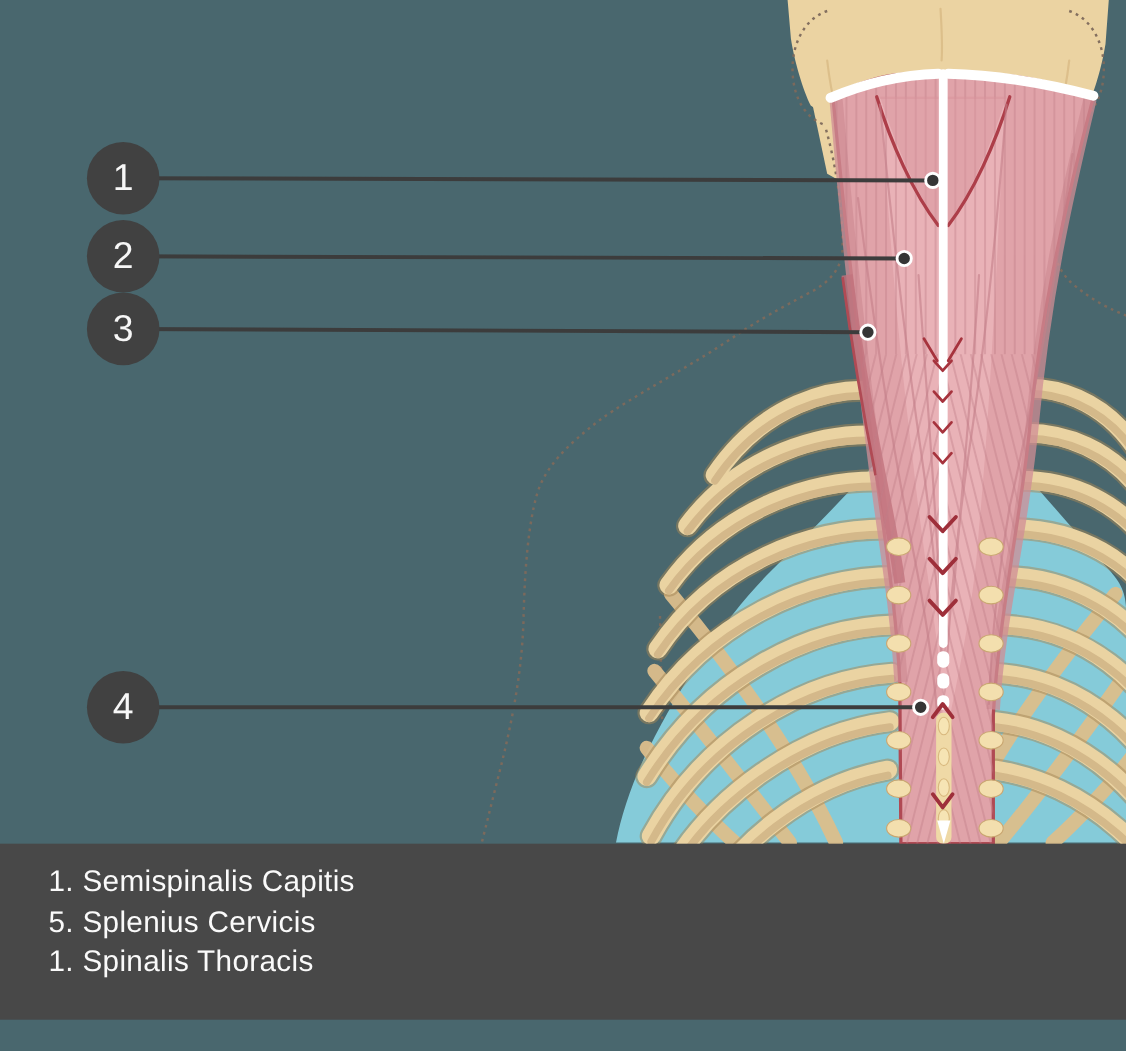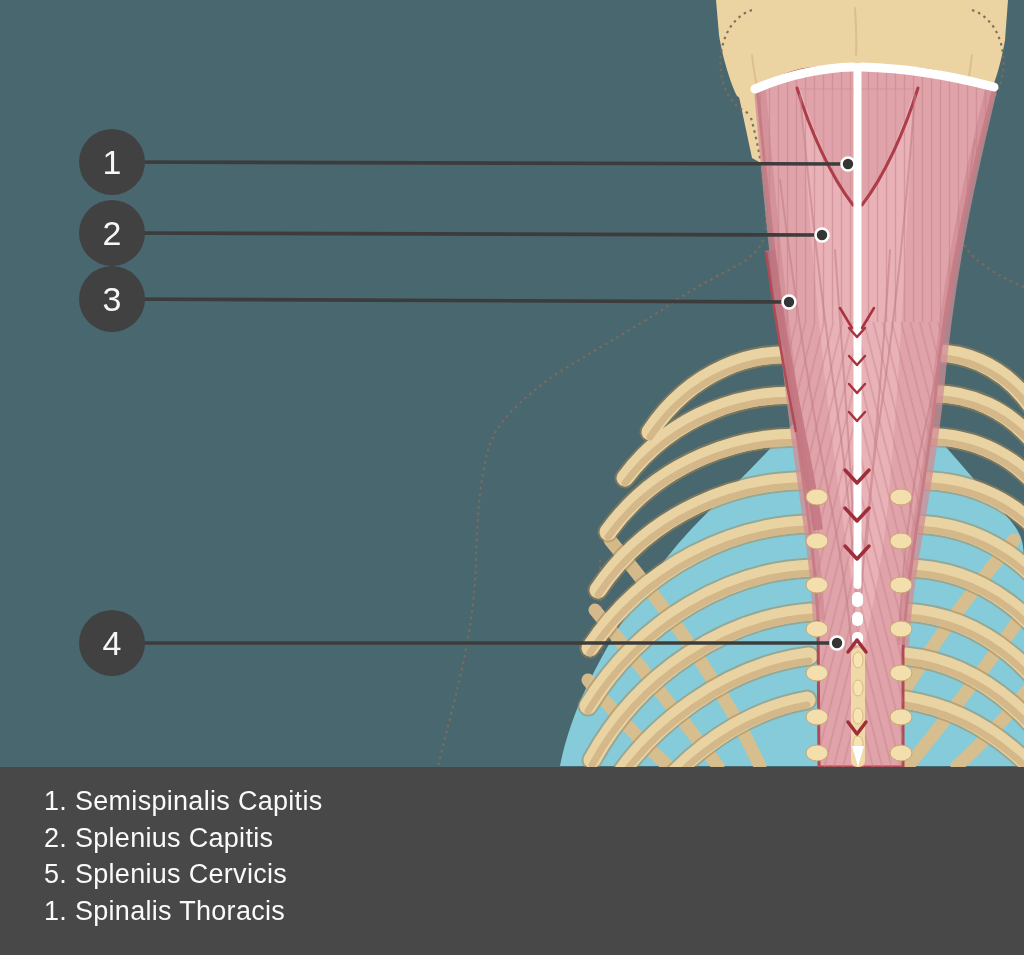--- a/index.html
+++ b/index.html
@@ -9,21 +9,21 @@
   }
   .stage svg{position:absolute;left:0;top:0;display:block;}
   #leaderlines{pointer-events:none;}
   .marker{
     position:absolute;width:66px;height:66px;border-radius:50%;
     background:#414141;color:#F7F7F7;font-size:34px;line-height:66px;
     text-align:center;z-index:5;user-select:none;cursor:pointer;
     font-family:"Liberation Sans",sans-serif;
   }
   .answer-panel{
-    position:absolute;left:0;top:767px;width:1024px;height:188px;
+    position:absolute;left:0;top:767px;width:1024px;height:160px;
     background:#484848;z-index:6;box-sizing:border-box;
     padding:16px 20px 0 44px;
   }
   .answer-line{
     color:#FAFAFA;font-size:27px;line-height:36.5px;
     letter-spacing:0.3px;white-space:nowrap;
   }
 </style>
 </head>
 <body>
@@ -276,18 +276,17 @@
   </div>
   <div class="marker" style="left:79px;top:266px;">
     <span>3</span>
   </div>
   <div class="marker" style="left:79px;top:610px;">
     <span>4</span>
   </div>
 
   <div class="answer-panel">
     <div class="answer-line">1. Semispinalis Capitis</div>
-    <div class="answer-line">2. Splenius Capitis</div>
     <div class="answer-line">5. Splenius Cervicis</div>
     <div class="answer-line">1. Spinalis Thoracis</div>
   </div>
 
 </div>
 
 </body></html>

